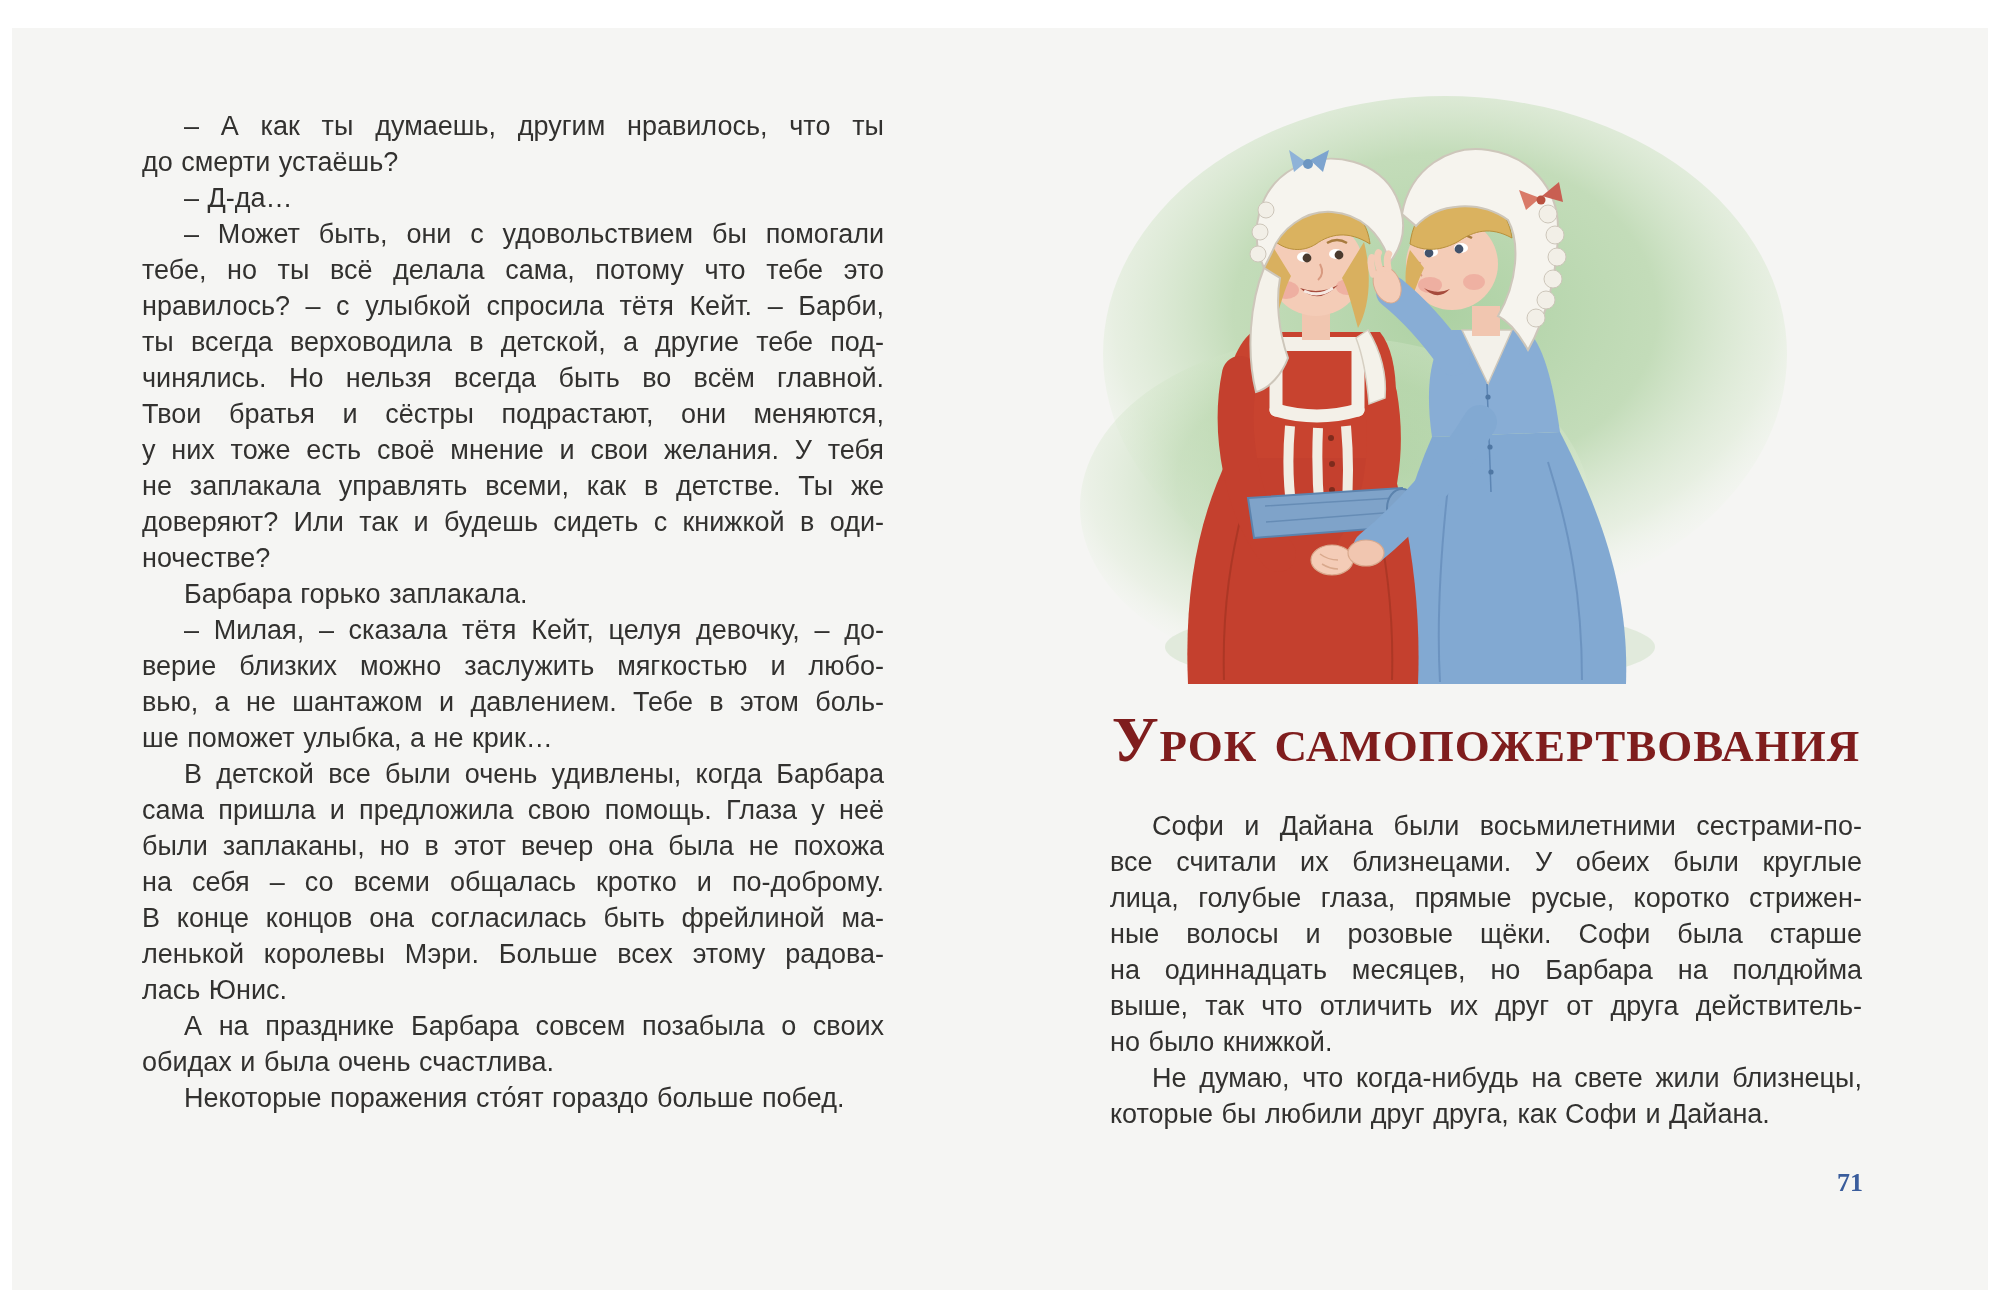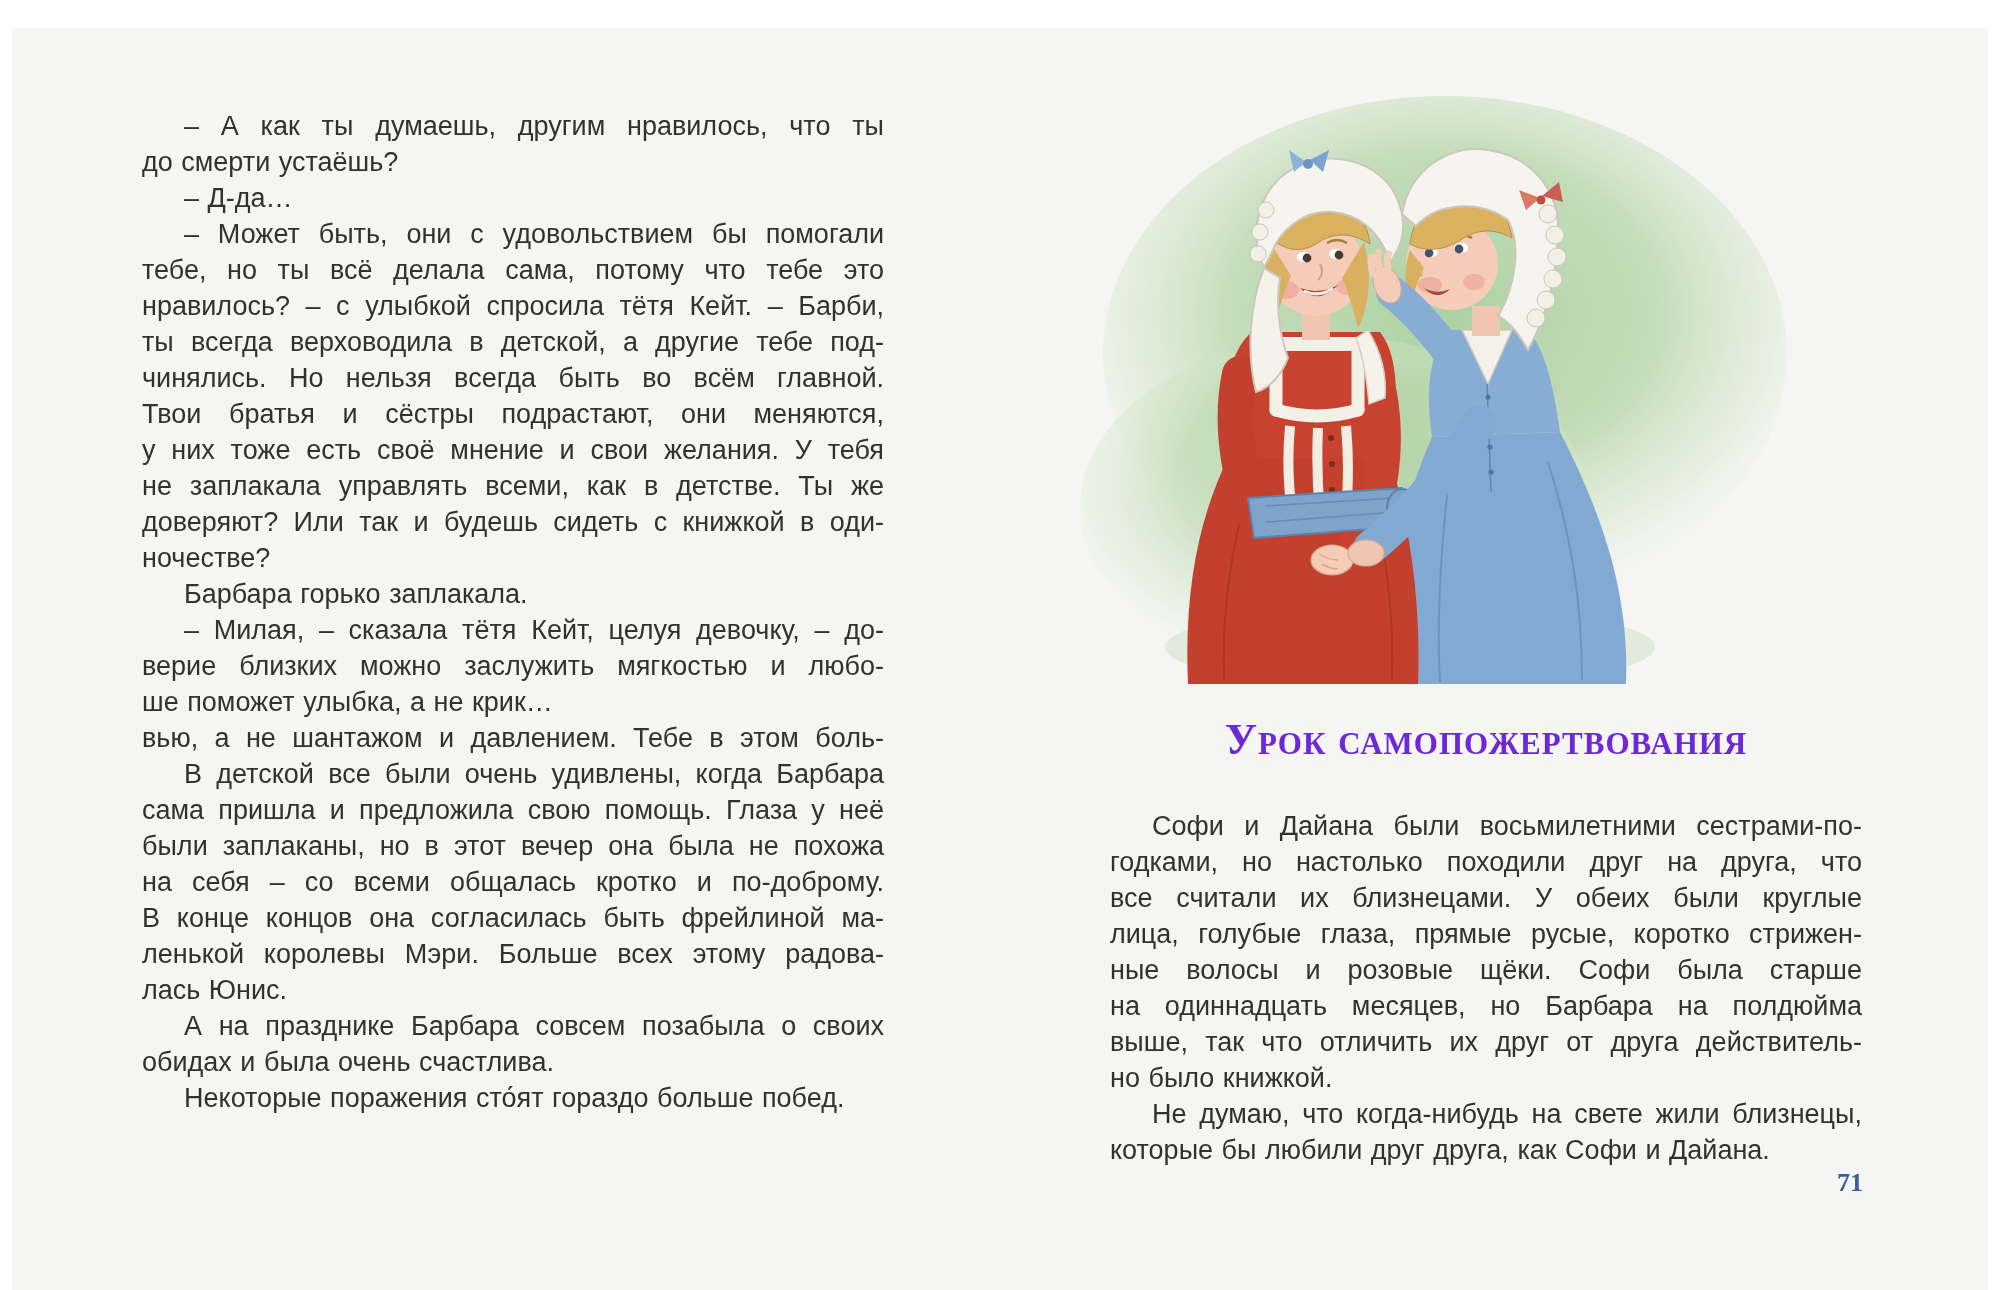--- a/index.html
+++ b/index.html
@@ -18,22 +18,22 @@
   }
   .col-left{left:130px;top:80px;width:742px;}
   .col-right{left:1098px;top:780px;width:752px;}
   .line{text-align:justify;text-align-last:justify;}
   .line.pend{text-align-last:left;}
   .line.indent{text-indent:42px;}
   .chapter-title{
     position:absolute;left:1098px;top:684px;width:752px;margin:0;
     text-align:center;
     font-family:"Liberation Serif","DejaVu Serif",serif;
-    font-weight:700;font-size:44px;line-height:56px;
-    font-variant:small-caps;letter-spacing:1px;color:#6d28d9;
+    font-weight:700;font-size:64px;line-height:56px;
+    font-variant:small-caps;letter-spacing:1px;color:#7f1d1d;
   }
   .pagenum{
     position:absolute;left:1788px;top:1140px;width:100px;text-align:center;
     font-family:"Liberation Serif","DejaVu Serif",serif;
     font-weight:700;font-size:26px;color:#3a5d9c;
   }
   .illo{position:absolute;left:1068px;top:64px;width:710px;height:592px;}
   .illo svg{display:block;width:100%;height:100%;}
 </style>
 </head>
@@ -52,22 +52,22 @@
         <div class="line">ты всегда верховодила в детской, а другие тебе под-</div>
         <div class="line">чинялись. Но нельзя всегда быть во всём главной.</div>
         <div class="line">Твои братья и сёстры подрастают, они меняются,</div>
         <div class="line">у них тоже есть своё мнение и свои желания. У тебя</div>
         <div class="line">не заплакала управлять всеми, как в детстве. Ты же</div>
         <div class="line">доверяют? Или так и будешь сидеть с книжкой в оди-</div>
         <div class="line pend">ночестве?</div>
         <div class="line indent pend">Барбара горько заплакала.</div>
         <div class="line indent">– Милая, – сказала тётя Кейт, целуя девочку, – до-</div>
         <div class="line">верие близких можно заслужить мягкостью и любо-</div>
+        <div class="line">вью, а не шантажом и давлением. Тебе в этом боль-</div>
         <div class="line pend">ше поможет улыбка, а не крик…</div>
-        <div class="line">вью, а не шантажом и давлением. Тебе в этом боль-</div>
         <div class="line indent">В детской все были очень удивлены, когда Барбара</div>
         <div class="line">сама пришла и предложила свою помощь. Глаза у неё</div>
         <div class="line">были заплаканы, но в этот вечер она была не похожа</div>
         <div class="line">на себя – со всеми общалась кротко и по-доброму.</div>
         <div class="line">В конце концов она согласилась быть фрейлиной ма-</div>
         <div class="line">ленькой королевы Мэри. Больше всех этому радова-</div>
         <div class="line pend">лась Юнис.</div>
         <div class="line indent">А на празднике Барбара совсем позабыла о своих</div>
         <div class="line pend">обидах и была очень счастлива.</div>
         <div class="line indent pend">Некоторые поражения сто́ят гораздо больше побед.</div>
@@ -190,21 +190,20 @@
             <path d="M240 462 q8 6 18 6 M242 472 q8 5 16 5" stroke="#d9a98d" stroke-width="1.5" fill="none"></path>
           </g>
         </g>
       </svg>
     </div>
 
     <h1 class="chapter-title">Урок самопожертвования</h1>
 
     <div class="textcol col-right" id="right-lines">
         <div class="line indent">Софи и Дайана были восьмилетними сестрами-по-</div>
-        <div class="line">годками, но настолько походили друг на друга, что</div>
         <div class="line">все считали их близнецами. У обеих были круглые</div>
         <div class="line">лица, голубые глаза, прямые русые, коротко стрижен-</div>
         <div class="line">ные волосы и розовые щёки. Софи была старше</div>
         <div class="line">на одиннадцать месяцев, но Барбара на полдюйма</div>
         <div class="line">выше, так что отличить их друг от друга действитель-</div>
         <div class="line pend">но было книжкой.</div>
         <div class="line indent">Не думаю, что когда-нибудь на свете жили близнецы,</div>
         <div class="line pend">которые бы любили друг друга, как Софи и Дайана.</div>
       </div>
 

